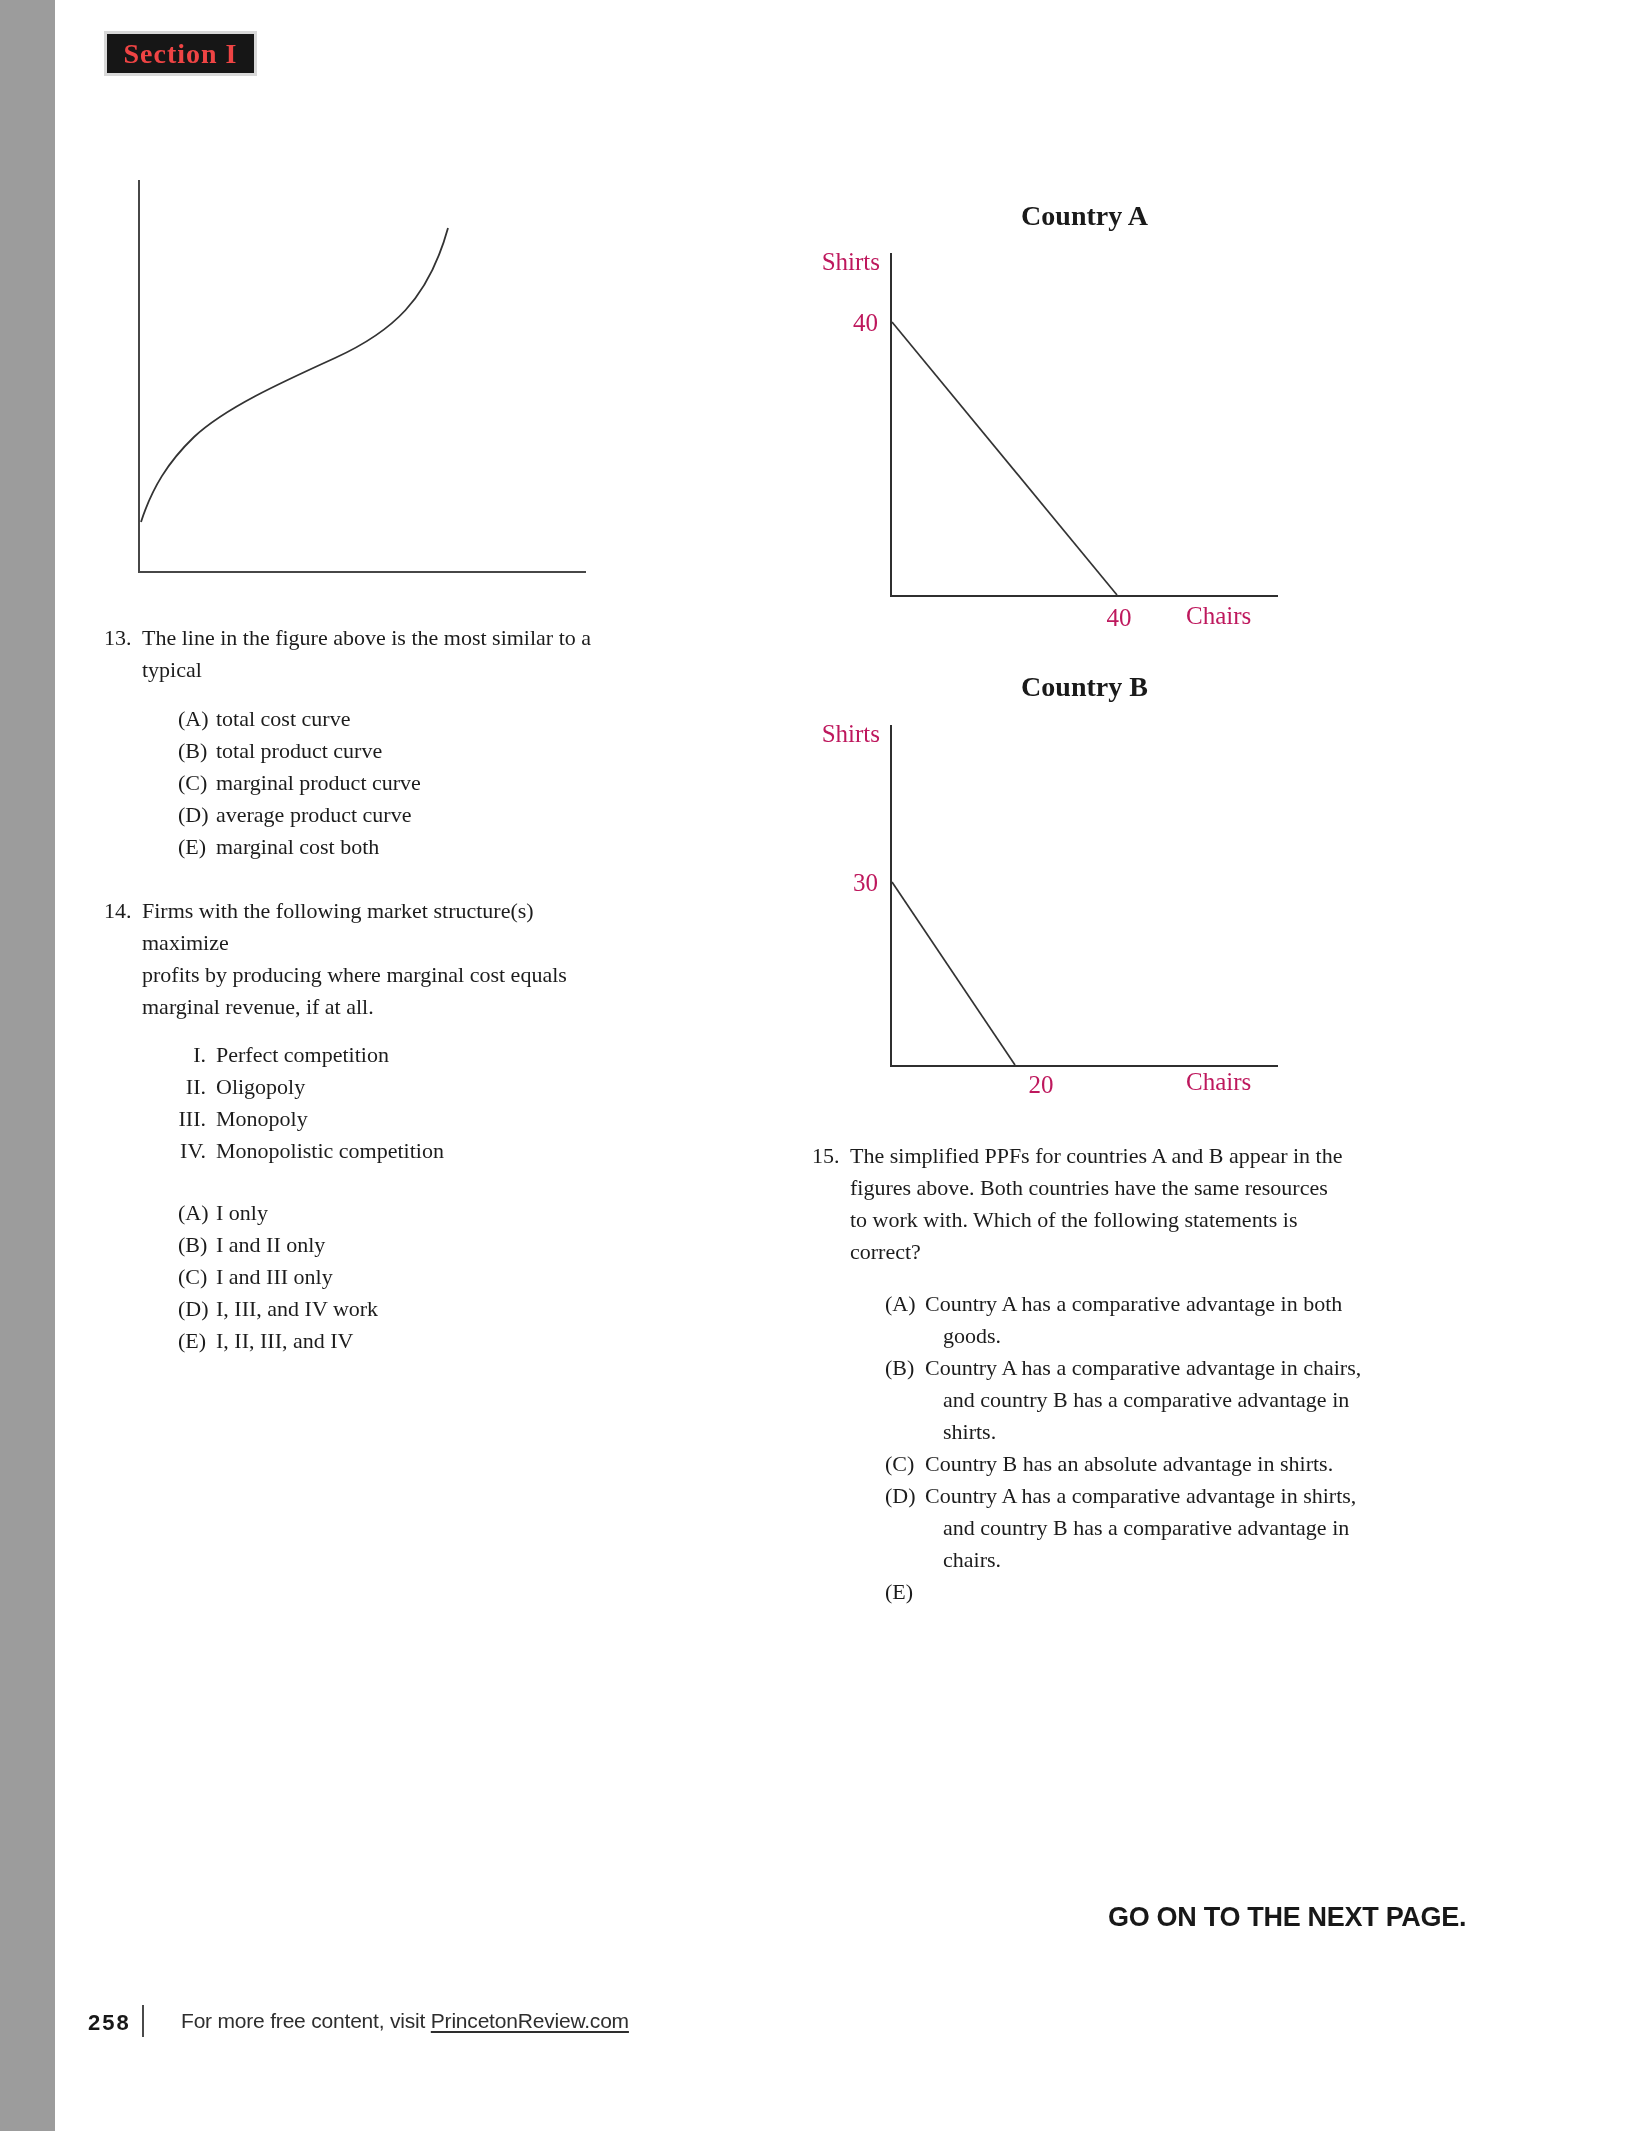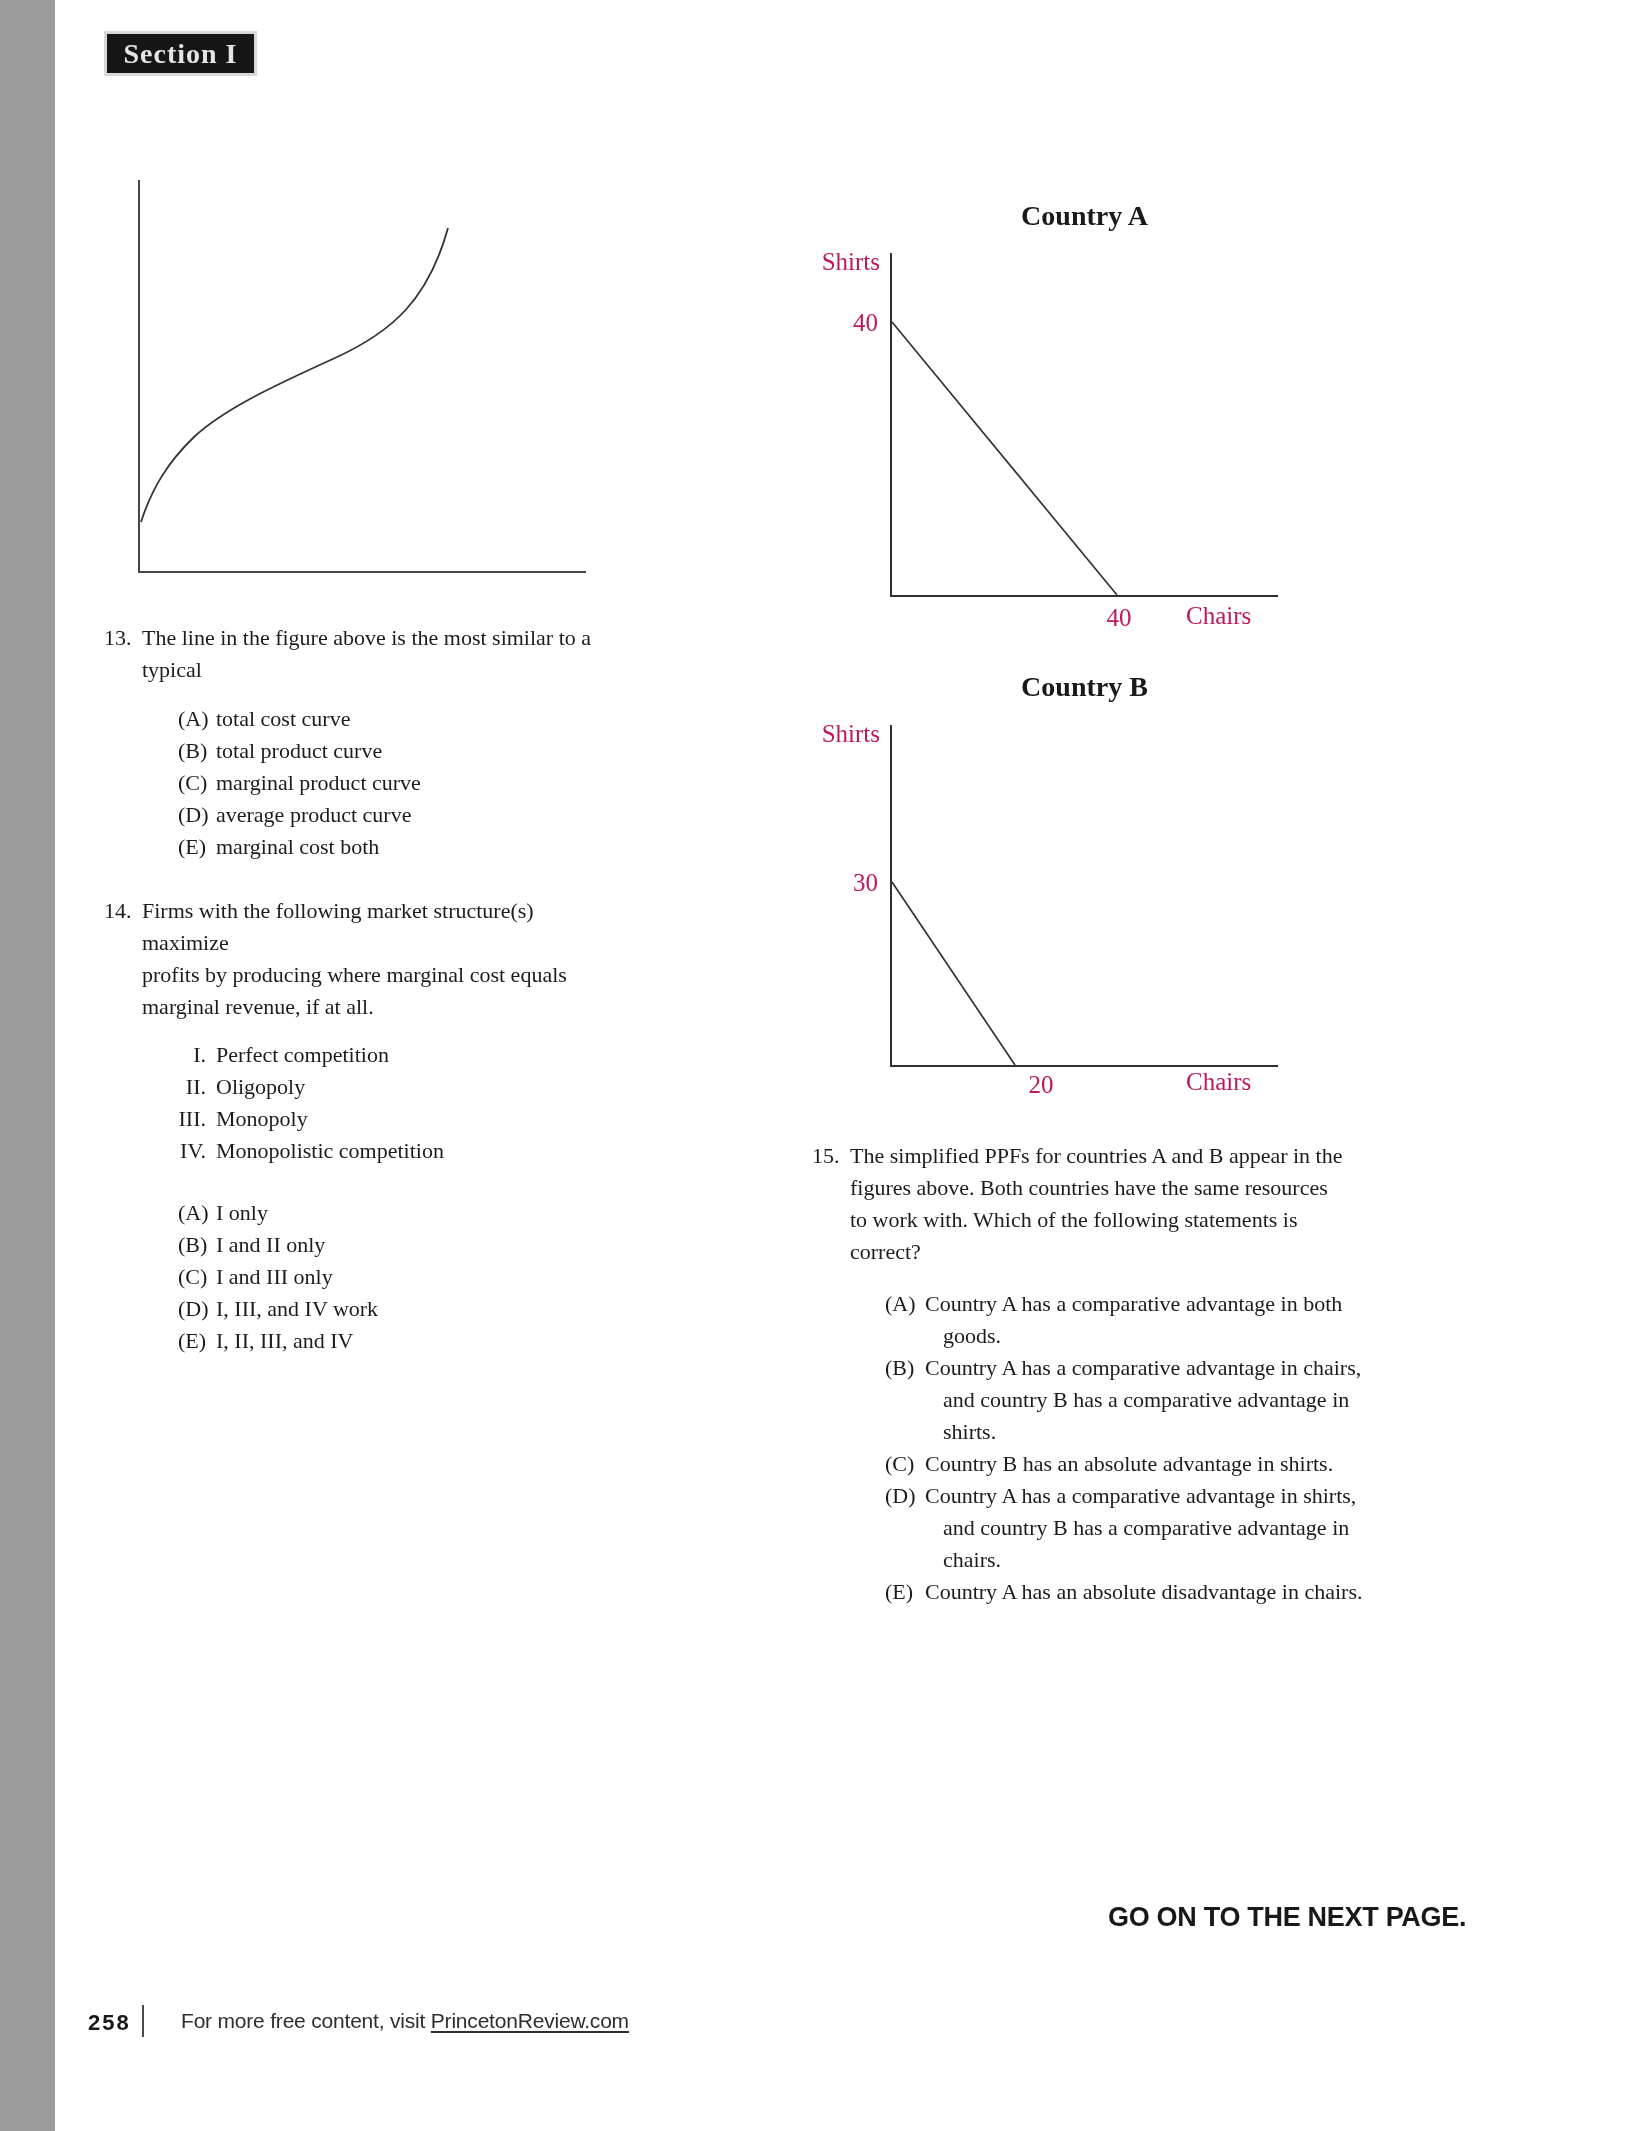--- a/index.html
+++ b/index.html
@@ -9,21 +9,21 @@
   }
   .abs{position:absolute;}
   
   .edge-bar{left:0;top:0;width:55px;height:2131px;background:#9c9c9c;}
   
   .badge{
     left:104px; top:31px; width:147px; height:39px;
     background:#161616; border:3px solid #d8d8d8;
     display:flex; align-items:center; justify-content:center;
   }
-  .badge span{color:#e5e5e5; font-weight:bold; font-size:28px; letter-spacing:1px;}
+  .badge span{color:#ef4444; font-weight:bold; font-size:28px; letter-spacing:1px;}
   
   .q{font-size:22px; line-height:32px;}
   .qnum{position:absolute; left:0; top:0;}
   .qbody{margin-left:38px;}
   .stem{white-space:pre-line;}
   .opts{margin-top:17px;}
   .opt{display:flex; padding-left:36px;}
   .opt .m{flex:0 0 38px;}
   .opt .t{white-space:pre-line;}
   .romans{margin-top:16px; padding-left:32px;}
@@ -192,21 +192,20 @@
           <span class="t">Country B has an absolute advantage in shirts.</span>
         </div>
         <div class="opt">
           <span class="m">(D)</span>
           <span class="t">Country A has a comparative advantage in shirts,
 and country B has a comparative advantage in
 chairs.</span>
         </div>
         <div class="opt">
           <span class="m">(E)</span>
-          <span class="t">Country A has an absolute disadvantage in chairs.</span>
         </div>
       </div>
     </div>
   </div>
 
   <div class="abs go-on" style="left:1108px; top:1902px;">GO ON TO THE NEXT PAGE.</div>
 
   <div class="abs pagenum" style="left:88px; top:2010px;">258</div>
   <div class="abs footer-div" style="left:142px; top:2005px;"></div>
   <div class="abs footer-txt" style="left:181px; top:2009px;">

